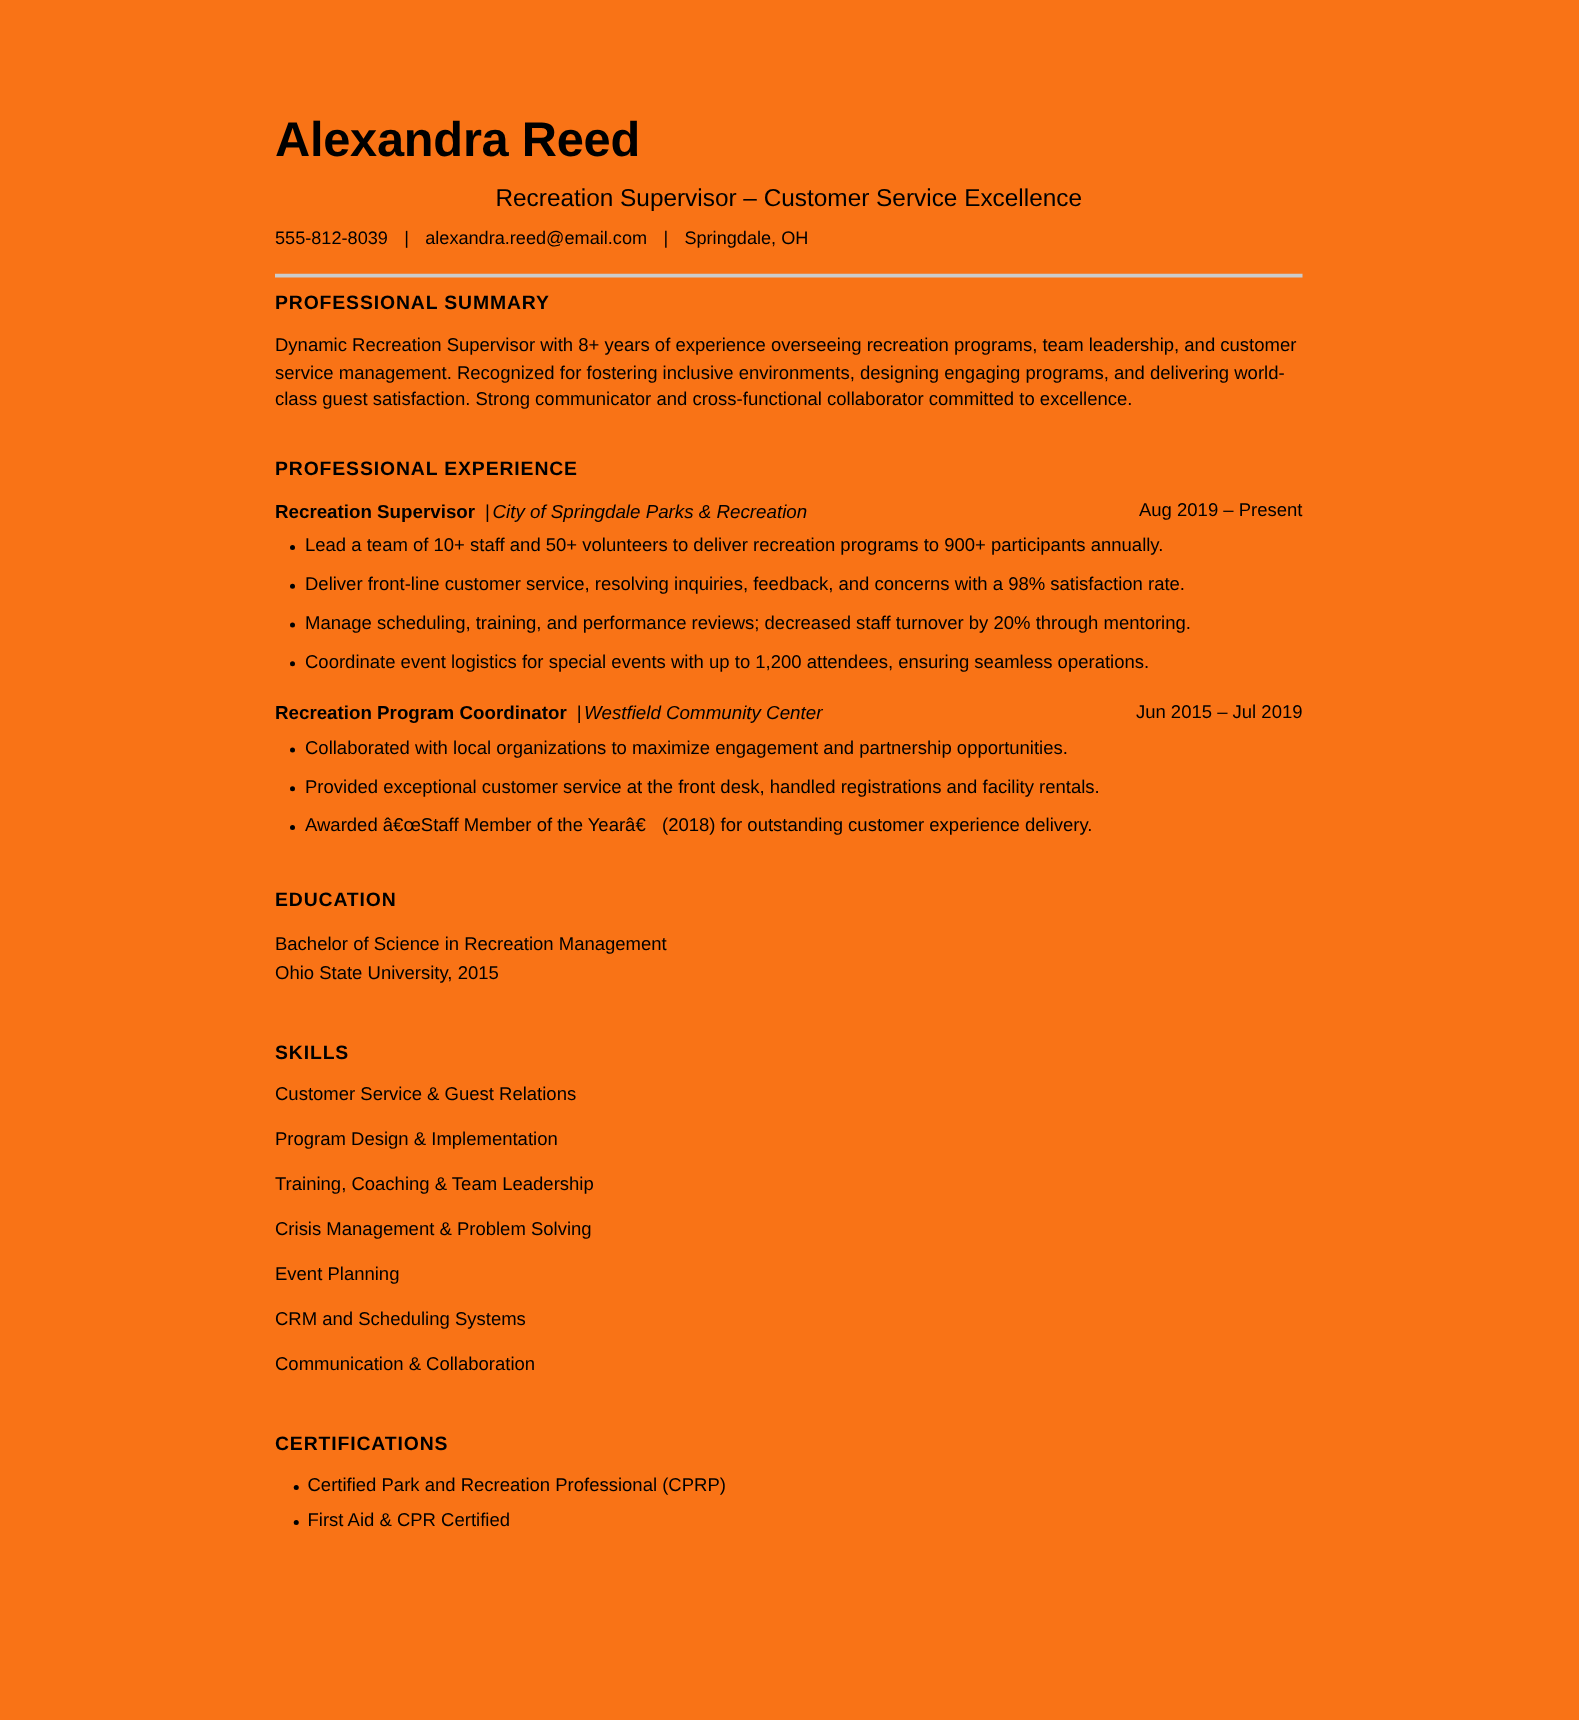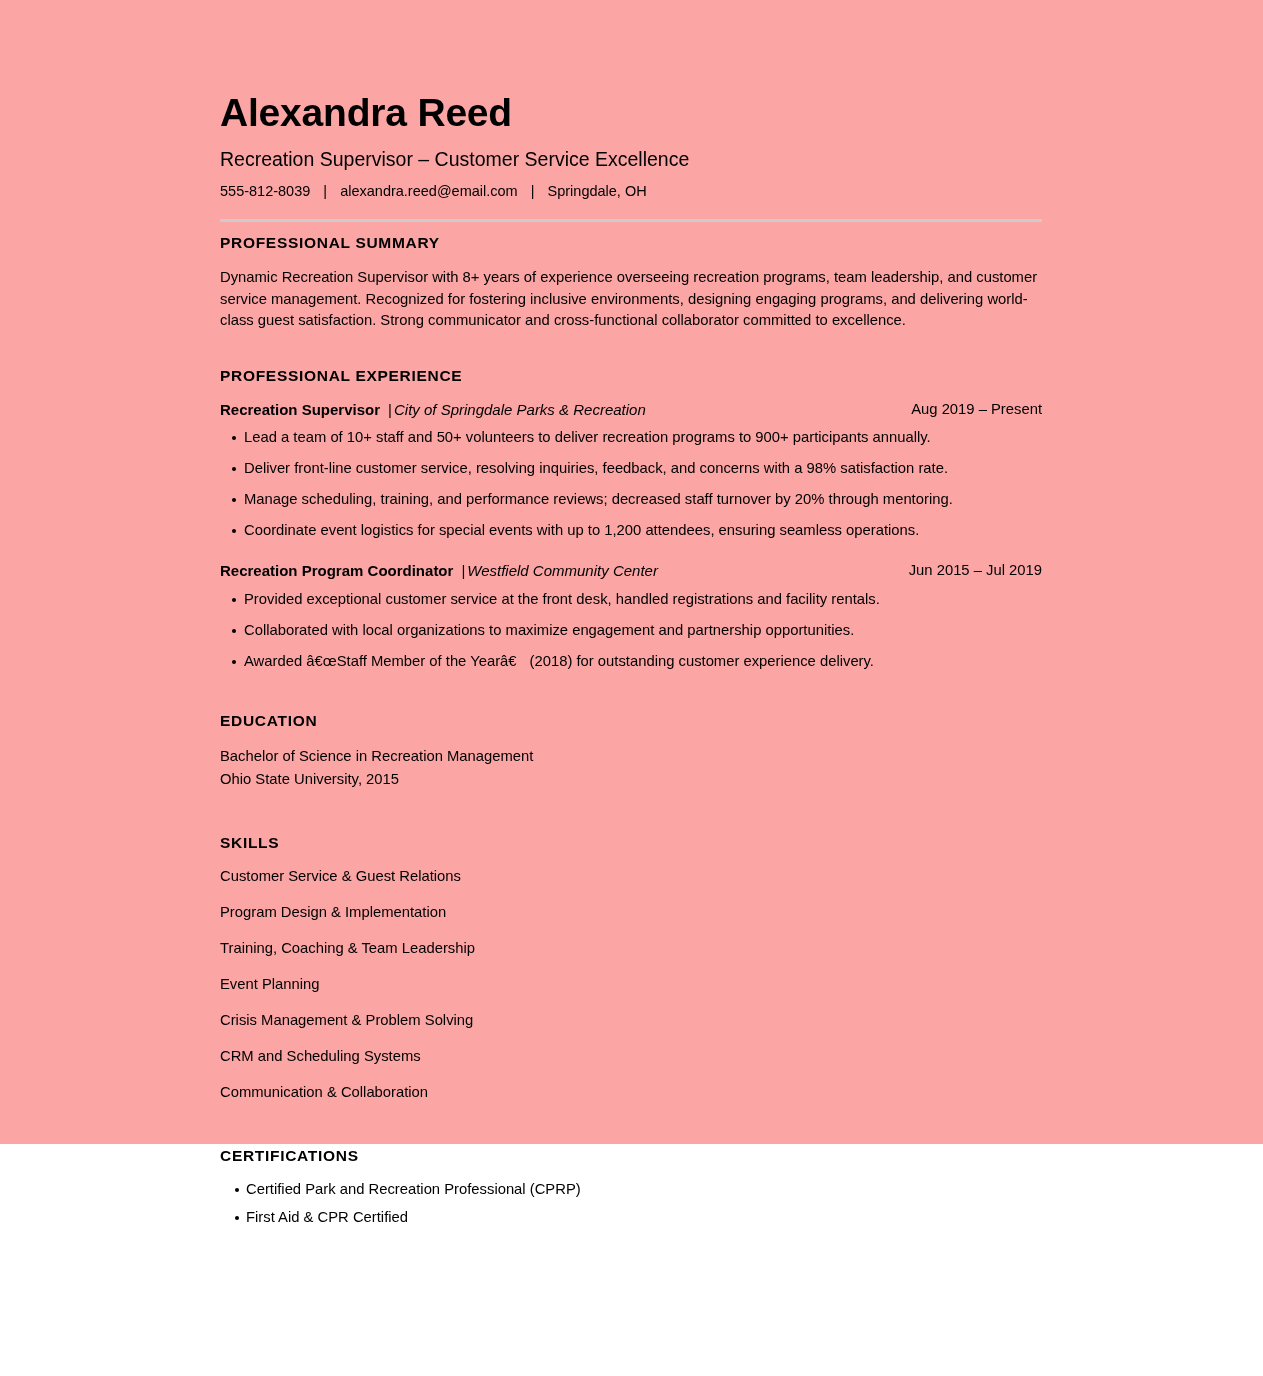--- a/index.html
+++ b/index.html
@@ -10,22 +10,22 @@
   body {
     width: 1263px;
     height: 1376px;
     font-family: "Liberation Sans", sans-serif;
     color: #000000;
     -webkit-font-smoothing: antialiased;
   }
   .page {
     position: relative;
     width: 1263px;
-    height: 1144px;
-    background: #fca5a5;
+    height: 1376px;
+    background: #f97316;
     box-sizing: border-box;
   }
   .content {
     position: absolute;
     left: 220px;
     top: 0;
     width: 822px;
   }
 
   
@@ -39,20 +39,21 @@
     line-height: 1.1;
     margin: 0 0 13px 0;
     color: #000;
   }
   .cand-title {
     font-size: 19.5px;
     font-weight: normal;
     line-height: 1.2;
     margin: 0 0 11px 0;
     color: #000;
+    text-align: center;
   }
   .contact-line {
     font-size: 14.5px;
     line-height: 1.25;
     margin: 0;
     color: #000;
     white-space: nowrap;
   }
   .contact-sep {
     display: inline-block;
@@ -240,41 +241,41 @@
       </div>
 
       <div class="job">
         <div class="job-head">
           <div class="job-left">
             <span class="job-role">Recreation Program Coordinator</span><span class="job-pipe">|</span><span class="job-company">Westfield Community Center</span>
           </div>
           <div class="job-dates">Jun 2015 – Jul 2019</div>
         </div>
         <ul class="bullets">
+          <li>Collaborated with local organizations to maximize engagement and partnership opportunities.</li>
           <li>Provided exceptional customer service at the front desk, handled registrations and facility rentals.</li>
-          <li>Collaborated with local organizations to maximize engagement and partnership opportunities.</li>
           <li>Awarded â€œStaff Member of the Yearâ€ (2018) for outstanding customer experience delivery.</li>
         </ul>
       </div>
     </div>
 
     <div class="section education">
       <h2 class="section-title">EDUCATION</h2>
       <div class="edu-line">Bachelor of Science in Recreation Management</div>
       <div class="edu-line">Ohio State University, 2015</div>
     </div>
 
     <div class="section skills">
       <h2 class="section-title">SKILLS</h2>
       <ul class="skills-list">
         <li>Customer Service &amp; Guest Relations</li>
         <li>Program Design &amp; Implementation</li>
         <li>Training, Coaching &amp; Team Leadership</li>
+        <li>Crisis Management &amp; Problem Solving</li>
         <li>Event Planning</li>
-        <li>Crisis Management &amp; Problem Solving</li>
         <li>CRM and Scheduling Systems</li>
         <li>Communication &amp; Collaboration</li>
       </ul>
     </div>
 
     <div class="section certifications">
       <h2 class="section-title">CERTIFICATIONS</h2>
       <ul class="cert-bullets">
         <li>Certified Park and Recreation Professional (CPRP)</li>
         <li>First Aid &amp; CPR Certified</li>

